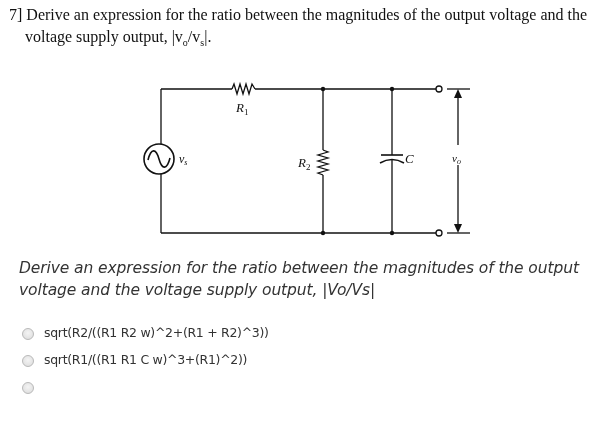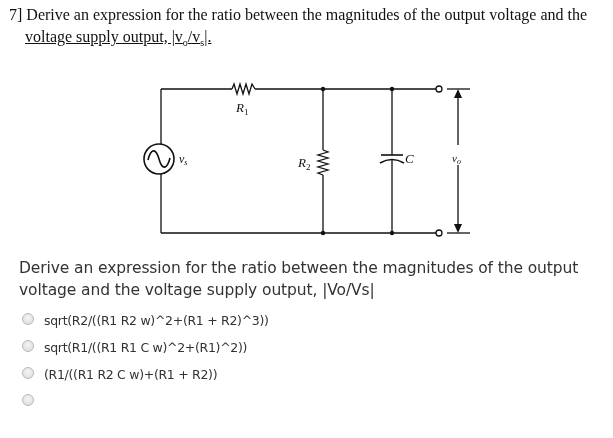--- a/index.html
+++ b/index.html
@@ -18,49 +18,49 @@
     left: 9px;
     top: 4px;
     width: 600px;
     font-family: "Liberation Serif", serif;
     font-size: 16px;
     line-height: 22px;
     color: #111111;
   }
   .problem-text .line2 {
     padding-left: 16px;
-    text-decoration: underline;
   }
   .circuit {
     position: absolute;
     left: 0;
     top: 0;
   }
   .question {
     position: absolute;
     left: 19px;
     top: 257px;
     width: 580px;
     font-family: "DejaVu Sans", sans-serif;
     font-size: 15.5px;
     line-height: 22px;
     color: #333333;
     letter-spacing: -0.1px;
+    font-style: italic;
   }
   .options {
     position: absolute;
     left: 22px;
     top: 313px;
     margin: 0;
     padding: 0;
     list-style: none;
   }
   .option {
     display: flex;
-    align-items: flex-start;
+    align-items: flex-end;
     height: 27px;
     cursor: pointer;
   }
   .radio {
     width: 12px;
     height: 12px;
     border-radius: 50%;
     border: 1px solid #b9b9b9;
     background: radial-gradient(circle at 50% 40%, #f4f4f4 0%, #e2e2e2 70%, #d6d6d6 100%);
     box-sizing: border-box;
@@ -134,22 +134,18 @@
 
 <div class="question">Derive an expression for the ratio between the magnitudes of the output voltage and the voltage supply output, |Vo/Vs|</div>
 
 <ul class="options">
   <li class="option">
     <span class="radio"></span>
     <span class="option-label">sqrt(R2/((R1 R2 w)^2+(R1 + R2)^3))</span>
   </li>
   <li class="option">
     <span class="radio"></span>
-    <span class="option-label">sqrt(R1/((R1 R1 C w)^2+(R1)^2))</span>
-  </li>
-  <li class="option">
-    <span class="radio"></span>
-    <span class="option-label">(R1/((R1 R2 C w)+(R1 + R2))</span>
+    <span class="option-label">sqrt(R1/((R1 R1 C w)^3+(R1)^2))</span>
   </li>
   <li class="option">
     <span class="radio"></span>
   </li>
 </ul>
 
 </body></html>

